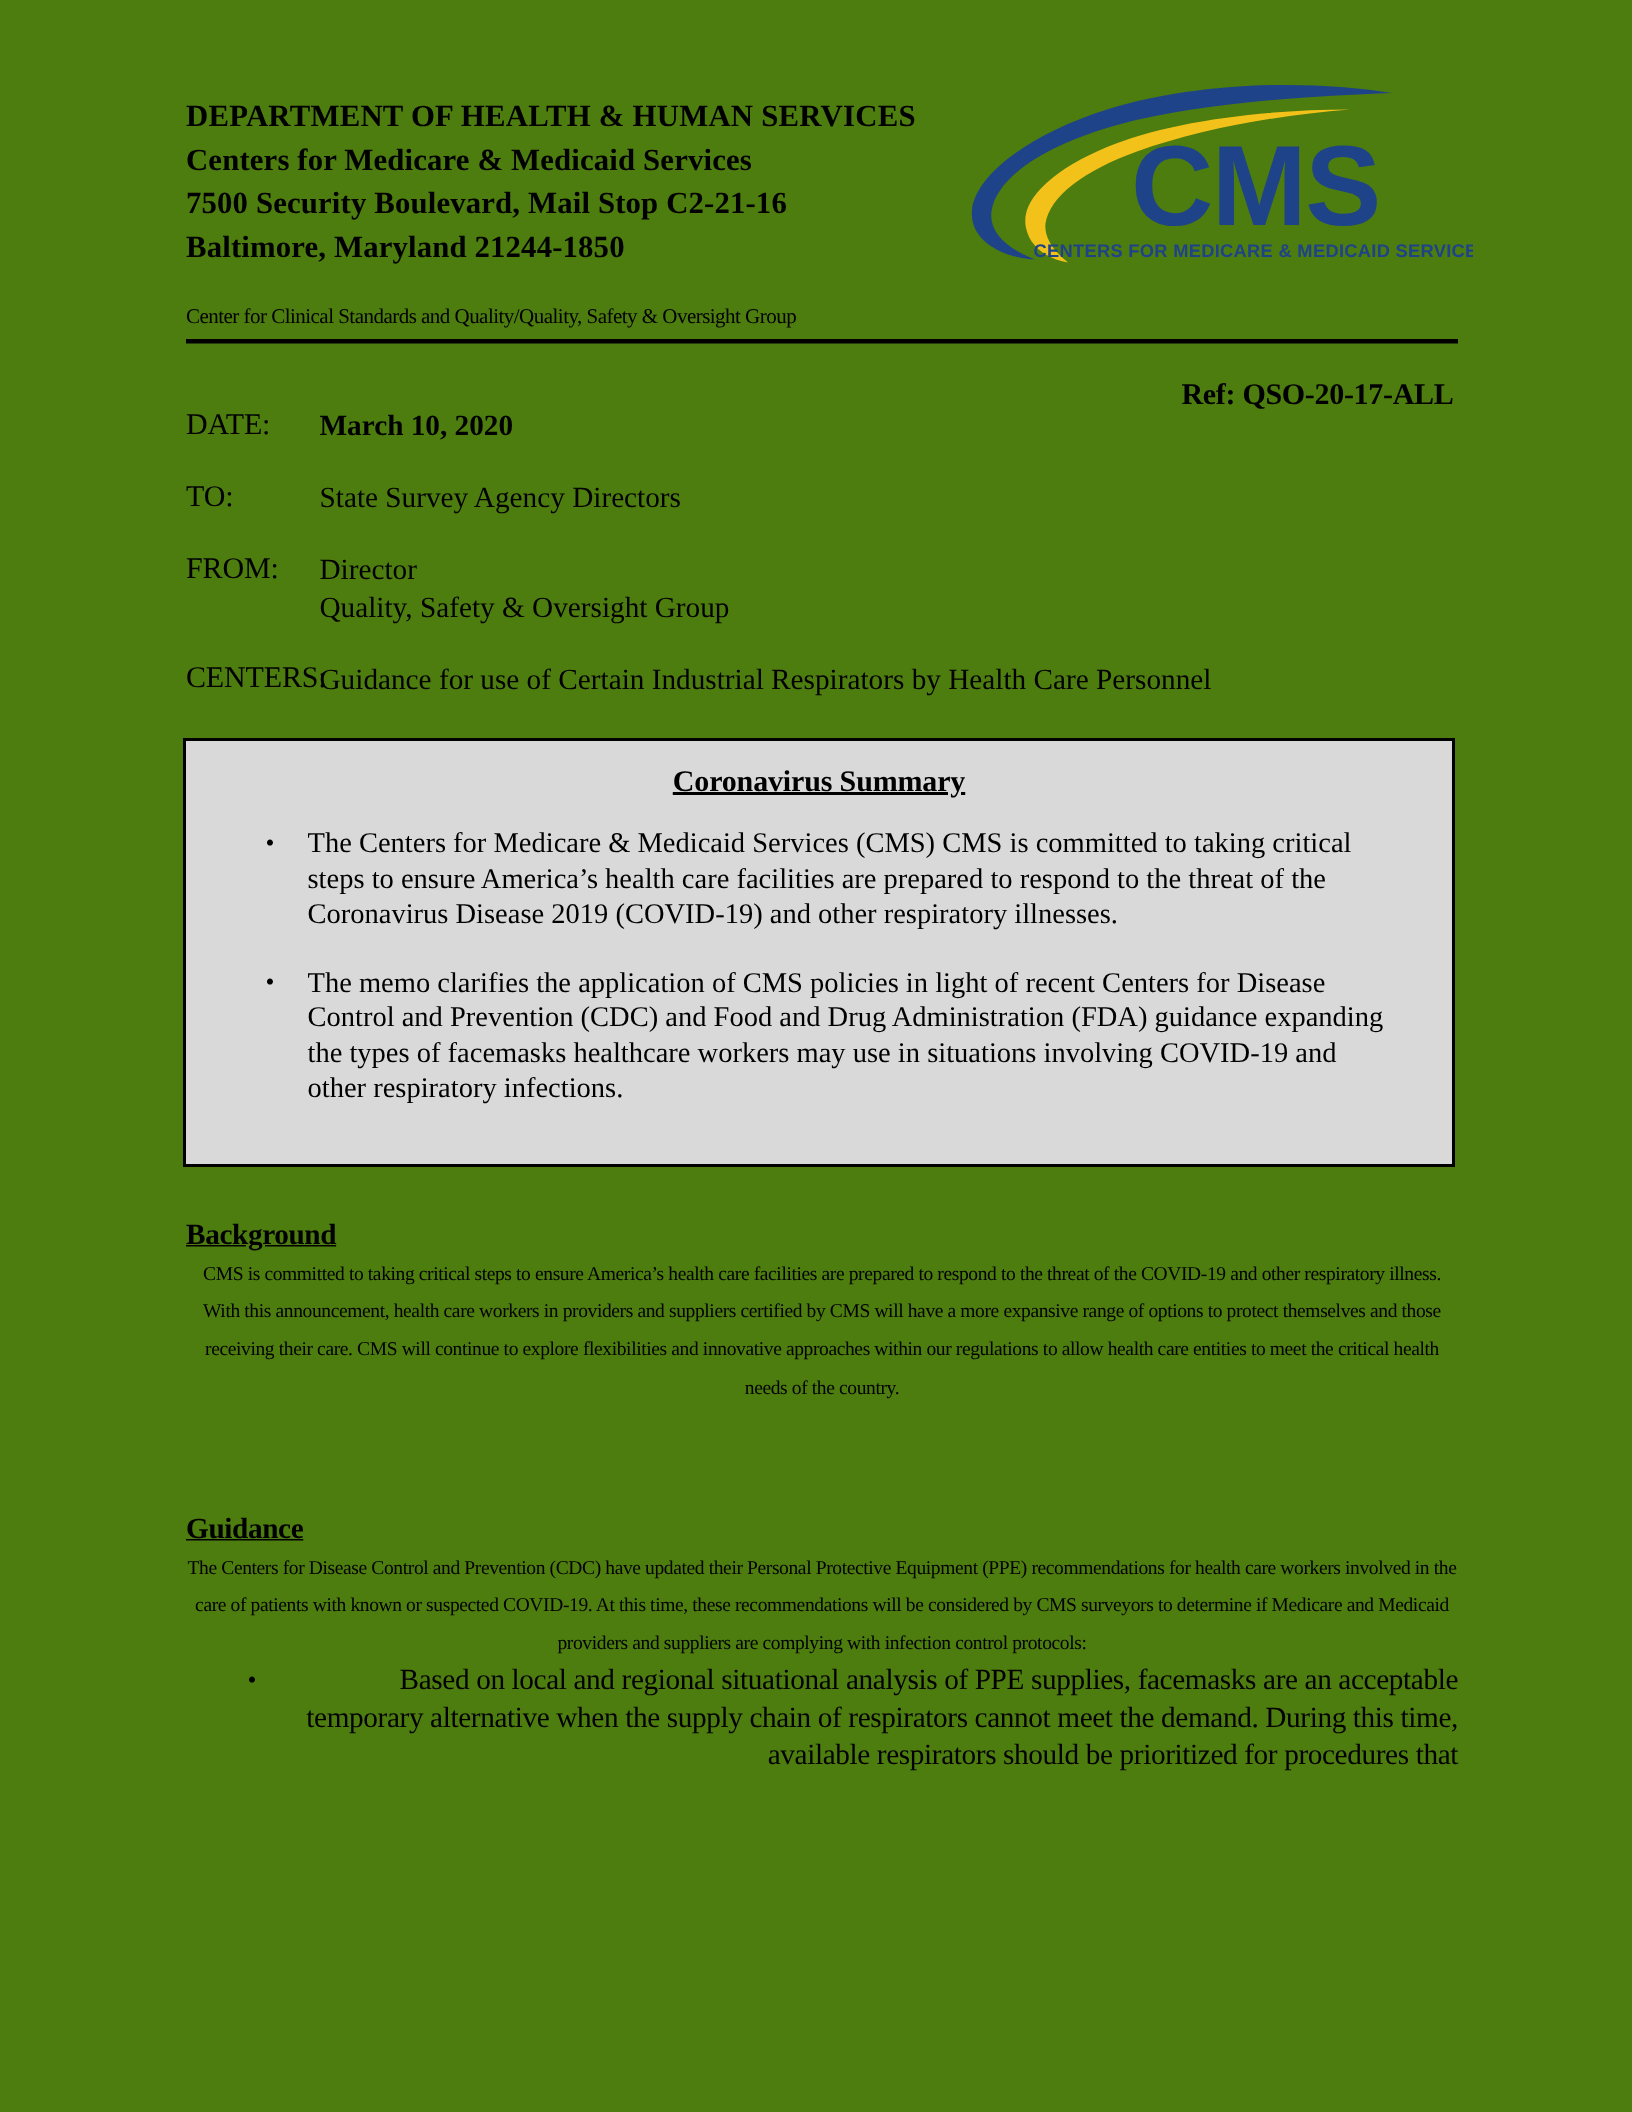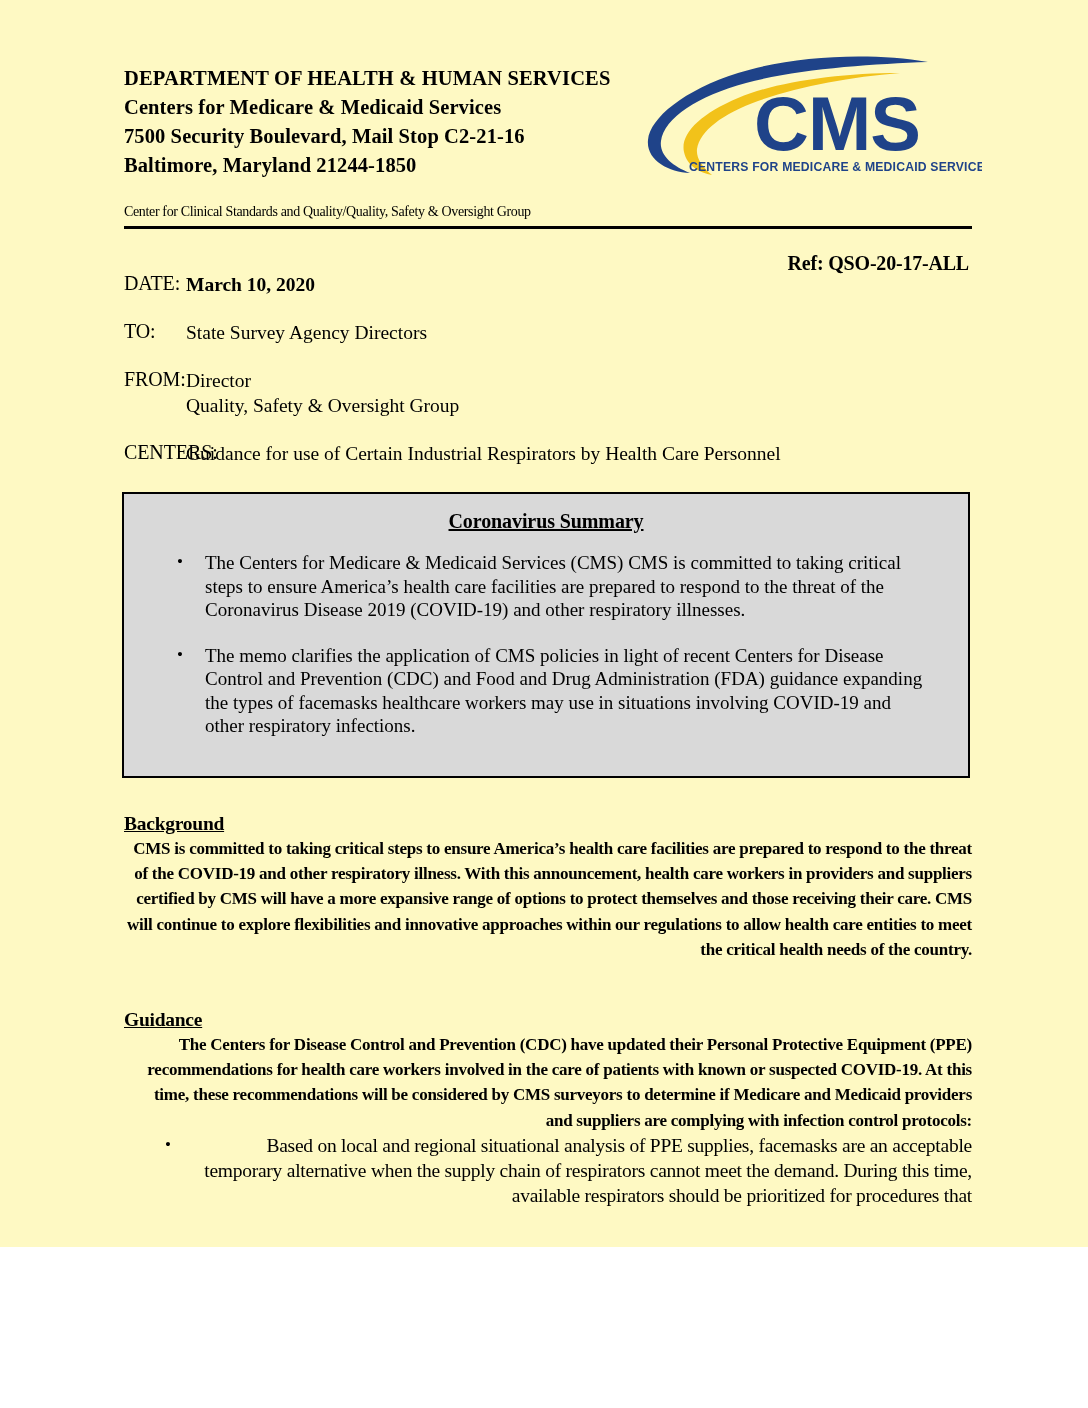--- a/index.html
+++ b/index.html
@@ -9,22 +9,22 @@
     background: #ffffff;
   }
   body {
     font-family: "Liberation Serif", "DejaVu Serif", serif;
     color: #000000;
     -webkit-font-smoothing: none;
   }
   .page {
     position: relative;
     width: 1088px;
-    height: 1247px;
-    background: #fef9c3;
+    height: 1408px;
+    background: #4d7c0f;
     overflow: hidden;
     box-sizing: border-box;
   }
 
   
   .header {
     position: absolute;
     left: 124px;
     top: 64px;
     width: 848px;
@@ -105,21 +105,21 @@
   }
   .field-label {
     position: absolute;
     left: 0;
     top: 0;
     font-weight: normal;
     font-size: 20px;
     letter-spacing: -0.1px;
   }
   .field-value {
-    margin-left: 62px;
+    margin-left: 89px;
     font-size: 19.5px;
     line-height: 25px;
   }
   .field-value.bold { font-weight: bold; }
 
   
   .summary-box {
     position: absolute;
     left: 122px;
     top: 492px;
@@ -166,25 +166,24 @@
     width: 848px;
   }
   .section-heading {
     font-weight: bold;
     font-size: 19.5px;
     text-decoration: underline;
     letter-spacing: -0.25px;
     line-height: 24px;
   }
   .section-body {
-    font-size: 17px;
+    font-size: 13px;
     line-height: 25.2px;
     letter-spacing: -0.25px;
-    text-align: right;
-    font-weight: bold;
+    text-align: center;
   }
   .body-list {
     margin: 0;
     padding: 0;
     list-style: none;
     text-align: right;
   }
   .body-list li {
     position: relative;
     margin-left: 41px;

